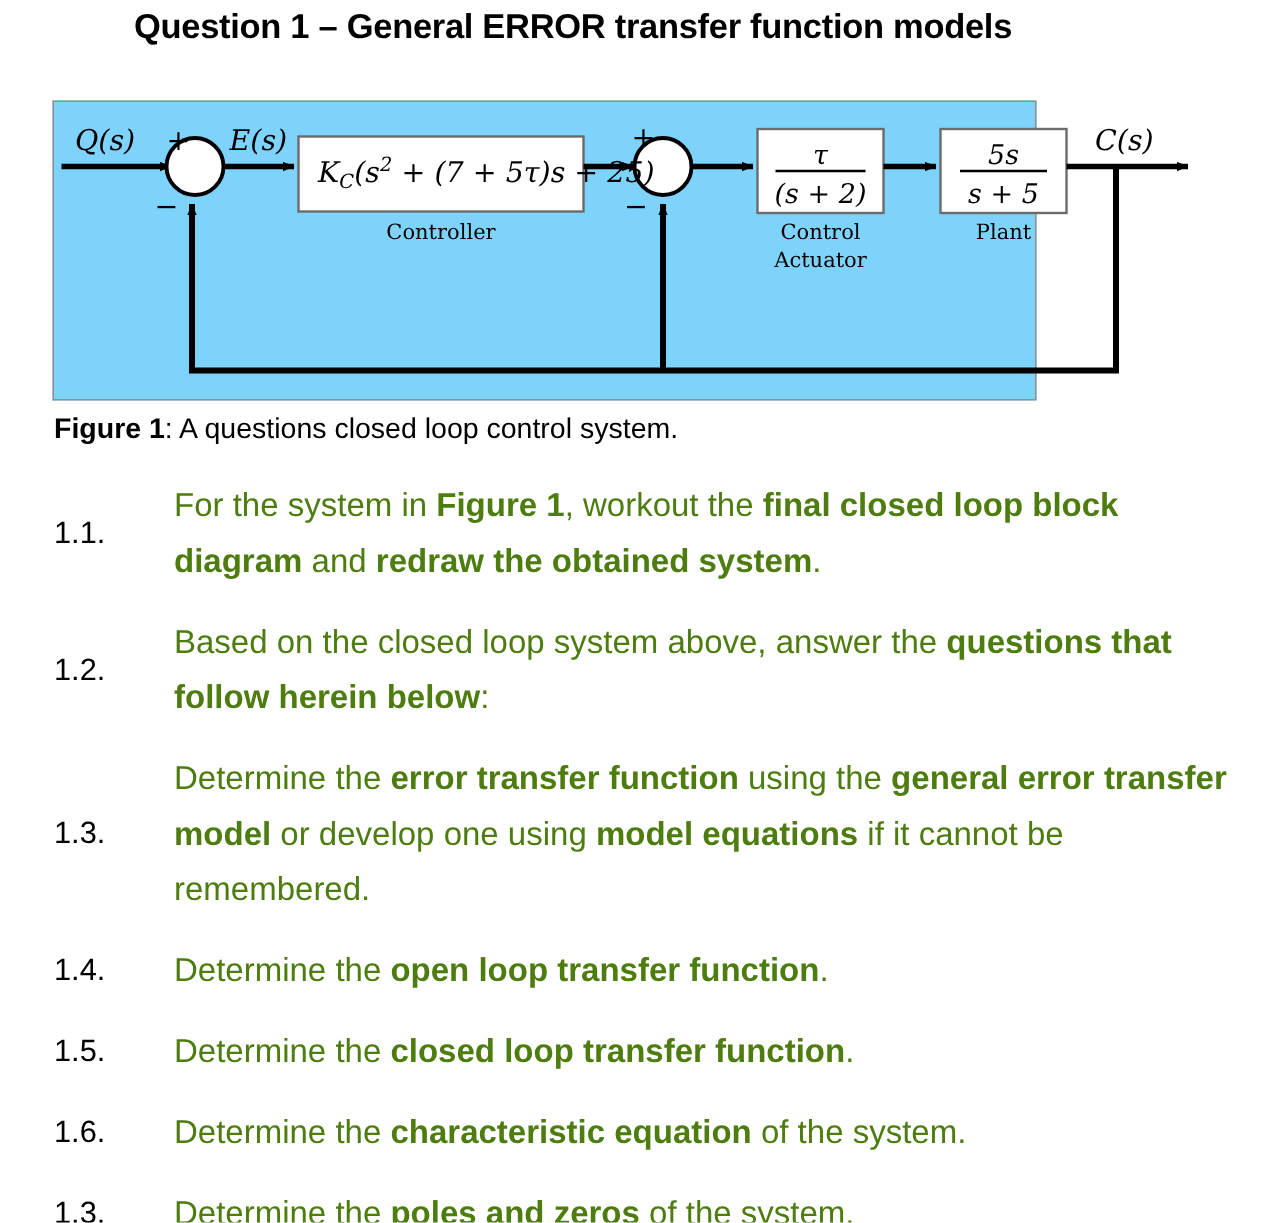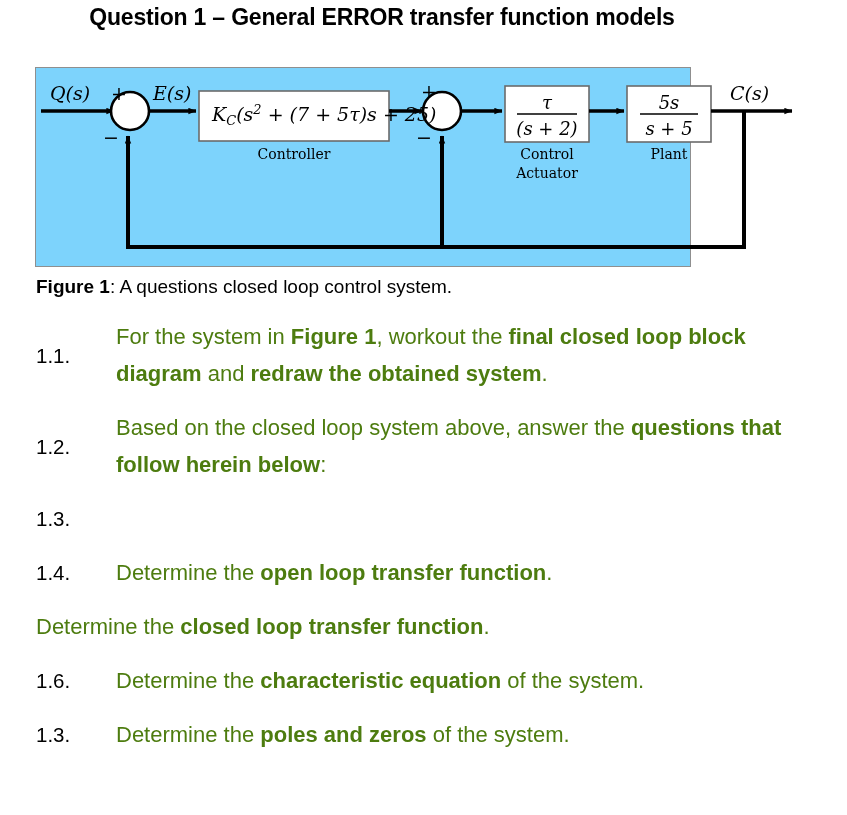--- a/index.html
+++ b/index.html
@@ -176,26 +176,28 @@
     <div class="q-item">
       <div class="q-num">1.1.</div>
       <div class="q-text"><span>For the system in </span><b>Figure 1</b><span>, workout the </span><b>final closed loop block diagram</b><span> and </span><b>redraw the obtained system</b><span>.</span></div>
     </div>
     <div class="q-item">
       <div class="q-num">1.2.</div>
       <div class="q-text"><span>Based on the closed loop system above, answer the </span><b>questions that follow herein below</b><span>:</span></div>
     </div>
     <div class="q-item">
       <div class="q-num">1.3.</div>
+      <div class="q-text"><span>Determine the </span><b>error transfer function</b><span> using the </span><b>general error transfer model</b><span> or develop one using </span><b>model equations</b><span> if it cannot be remembered.</span></div>
     </div>
     <div class="q-item">
       <div class="q-num">1.4.</div>
       <div class="q-text"><span>Determine the </span><b>open loop transfer function</b><span>.</span></div>
     </div>
     <div class="q-item">
+      <div class="q-num">1.5.</div>
       <div class="q-text"><span>Determine the </span><b>closed loop transfer function</b><span>.</span></div>
     </div>
     <div class="q-item">
       <div class="q-num">1.6.</div>
       <div class="q-text"><span>Determine the </span><b>characteristic equation</b><span> of the system.</span></div>
     </div>
     <div class="q-item">
       <div class="q-num">1.3.</div>
       <div class="q-text"><span>Determine the </span><b>poles and zeros</b><span> of the system.</span></div>
     </div>

